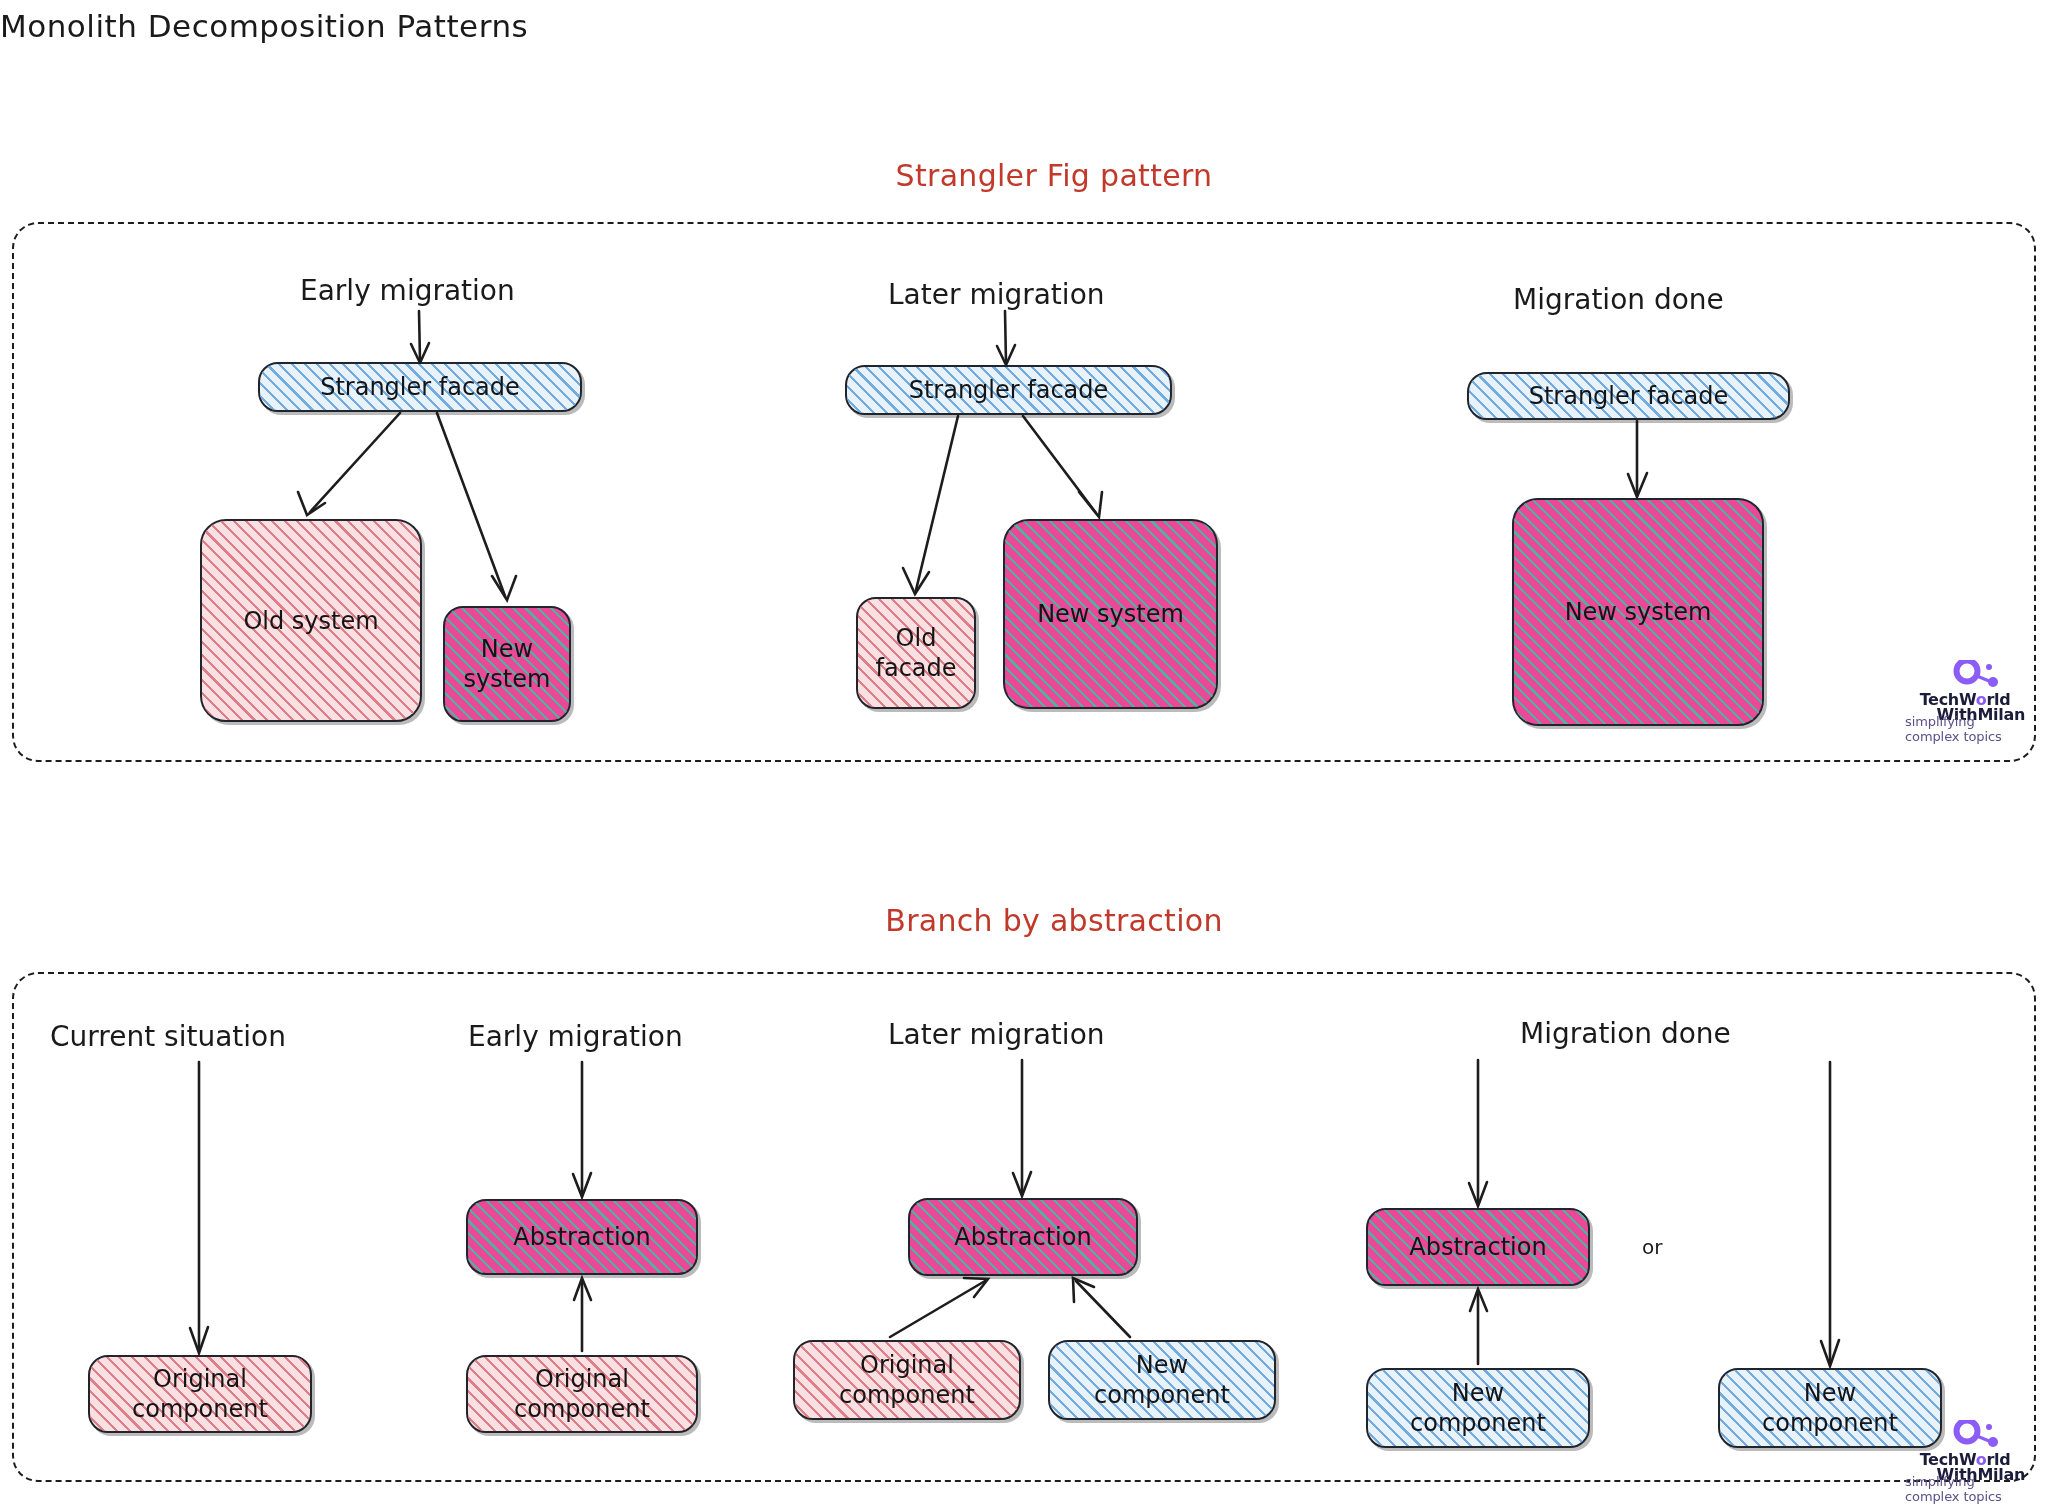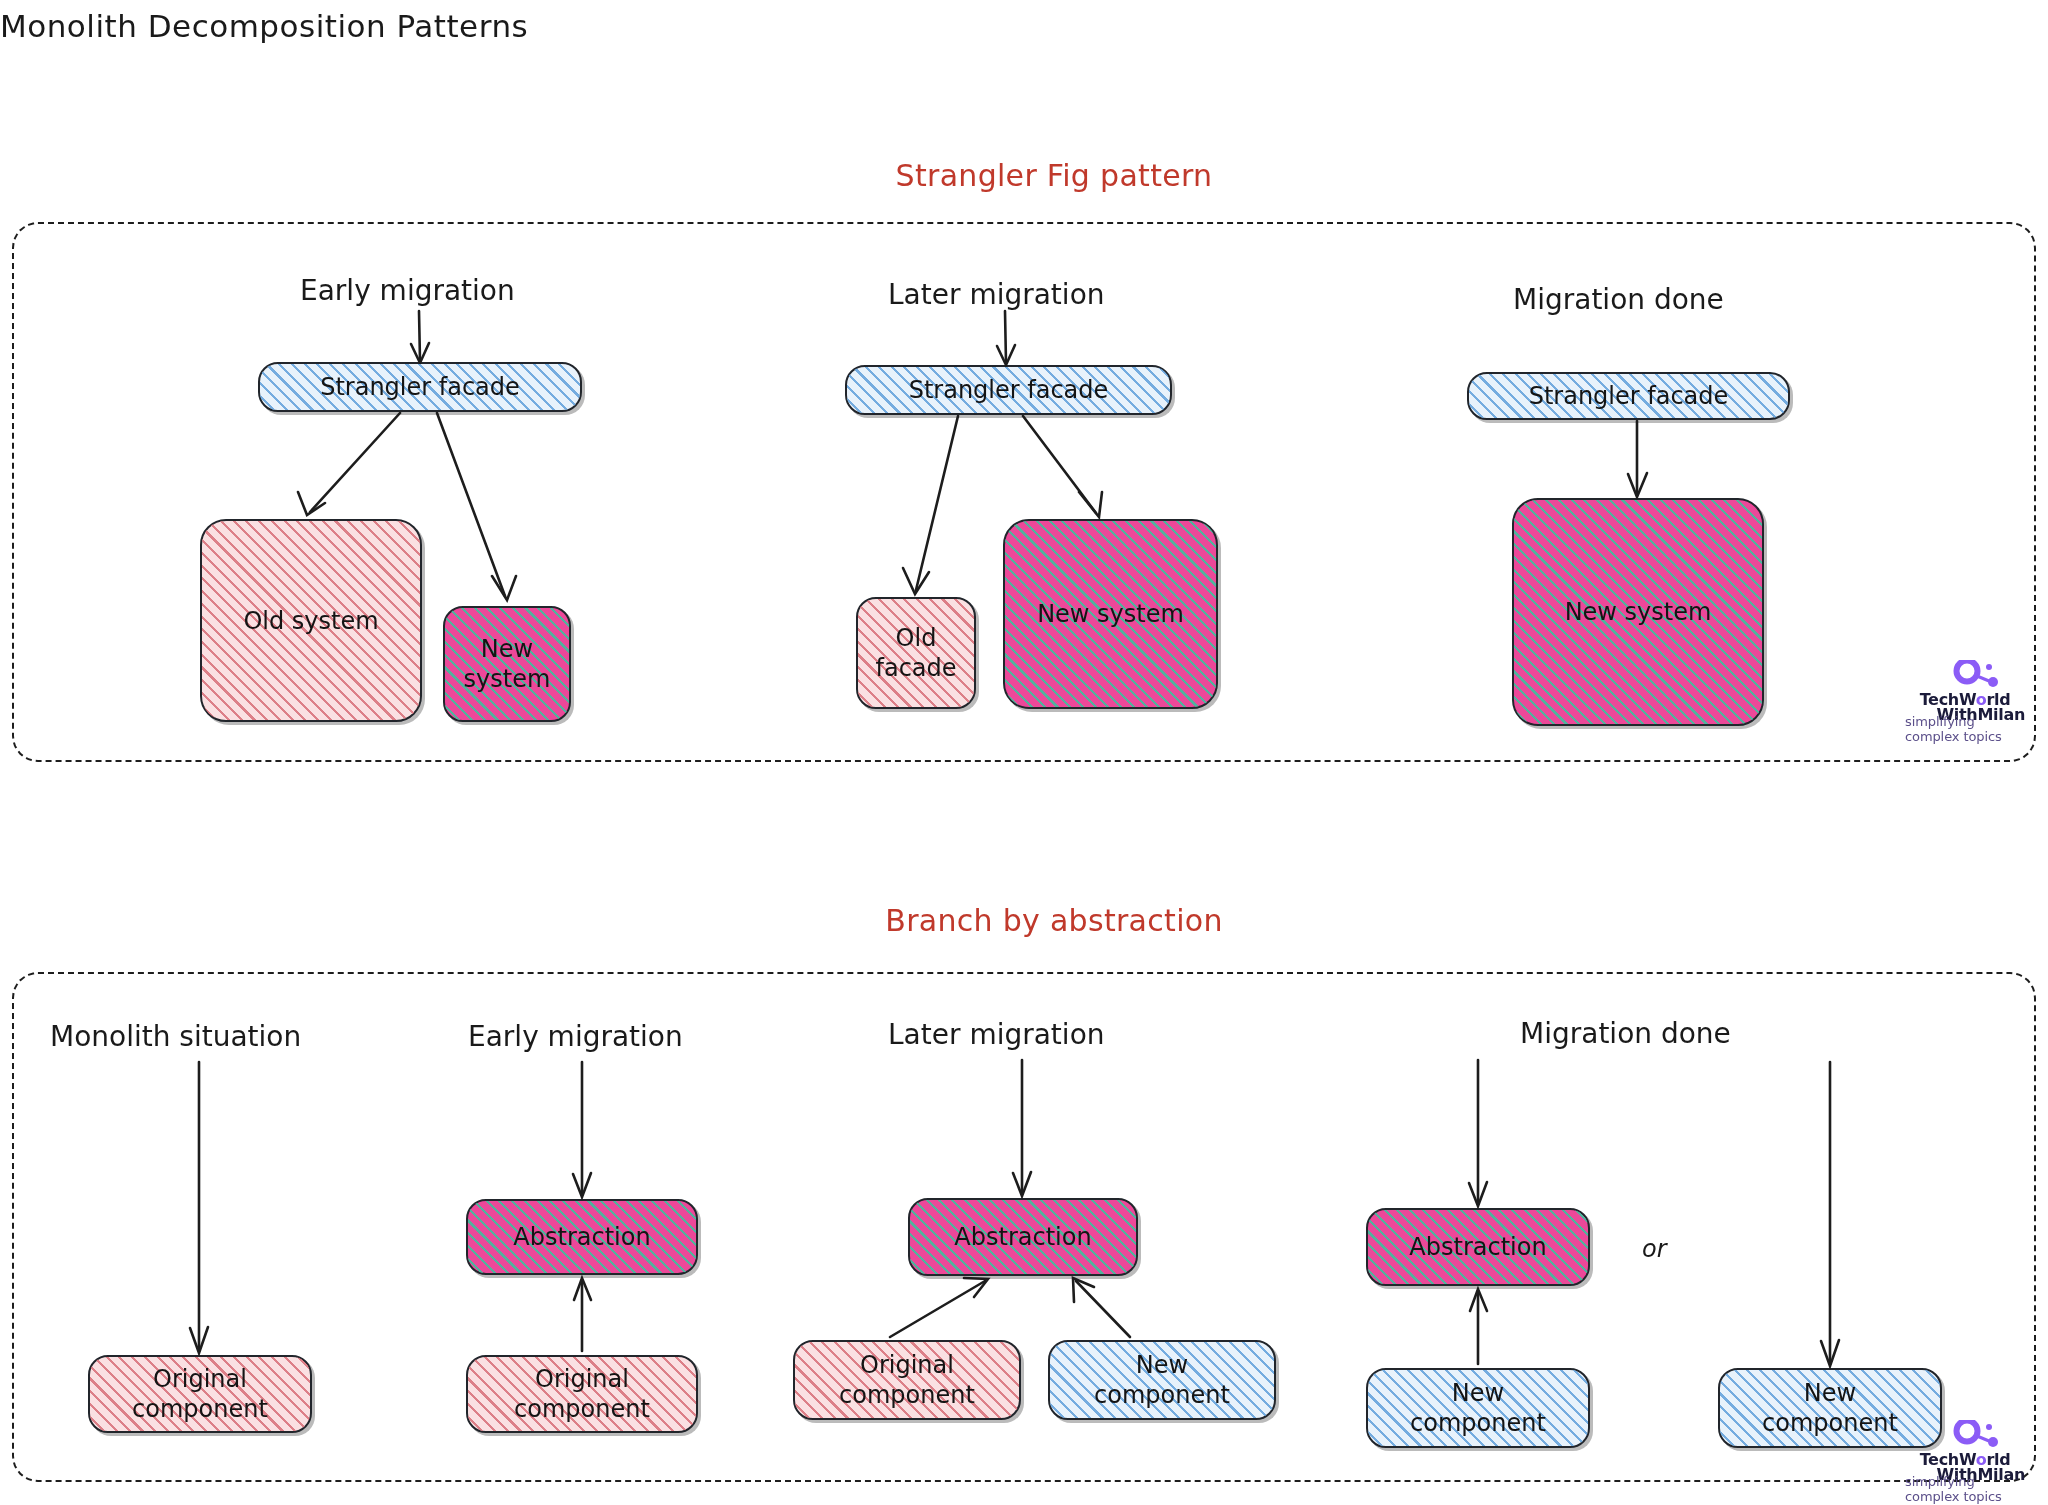--- a/index.html
+++ b/index.html
@@ -70,21 +70,21 @@
   .big-node{border-radius:26px;}
   .big-node::before{border-radius:23px;}
   .med-node{border-radius:20px;}
   .med-node::before{border-radius:17px;}
 
   
   svg.arrows{position:absolute;left:0;top:0;width:2048px;height:1505px;overflow:visible;pointer-events:none;}
   svg.arrows path, svg.arrows line{stroke:#1d1d1d;stroke-width:2.6;fill:none;stroke-linecap:round;}
 
   
-  #or-label{position:absolute;font-size:24px;color:#1a1a1a;font-style:italic;}
+  #or-label{position:absolute;font-size:20px;color:#1a1a1a;}
 
   
   .logo{position:absolute;width:120px;height:78px;}
   .logo .mark{position:absolute;left:46px;top:0;width:56px;height:28px;}
   .logo .l1,.logo .l2{
     position:absolute;left:0;width:120px;text-align:center;
     font-weight:bold;font-size:16px;color:#1b1b3a;letter-spacing:-.3px;
   }
   .logo .l1{top:30px;}
   .logo .l2{top:45px;text-align:right;}
@@ -133,21 +133,21 @@
   <span>Strangler facade</span>
 </div>
 <div class="node n-green big-node" style="left:1512px;top:498px;width:252px;height:228px;">
   <span>New system</span>
 </div>
 
 <div id="heading-branch" class="section-heading hand">Branch by abstraction</div>
 
 <div id="panel-branch" class="panel"></div>
 
-<div class="col-caption hand" style="left:50px;top:1020px;">Monolith situation</div>
+<div class="col-caption hand" style="left:50px;top:1020px;">Current situation</div>
 <div class="col-caption hand" style="left:468px;top:1020px;">Early migration</div>
 <div class="col-caption hand" style="left:888px;top:1018px;">Later migration</div>
 <div class="col-caption hand" style="left:1520px;top:1017px;">Migration done</div>
 
 <div class="node n-red med-node" style="left:88px;top:1355px;width:224px;height:78px;">
   <span style="white-space:pre-line;">Original
 component</span>
 </div>
 
 <div class="node n-green med-node" style="left:466px;top:1199px;width:232px;height:76px;">

